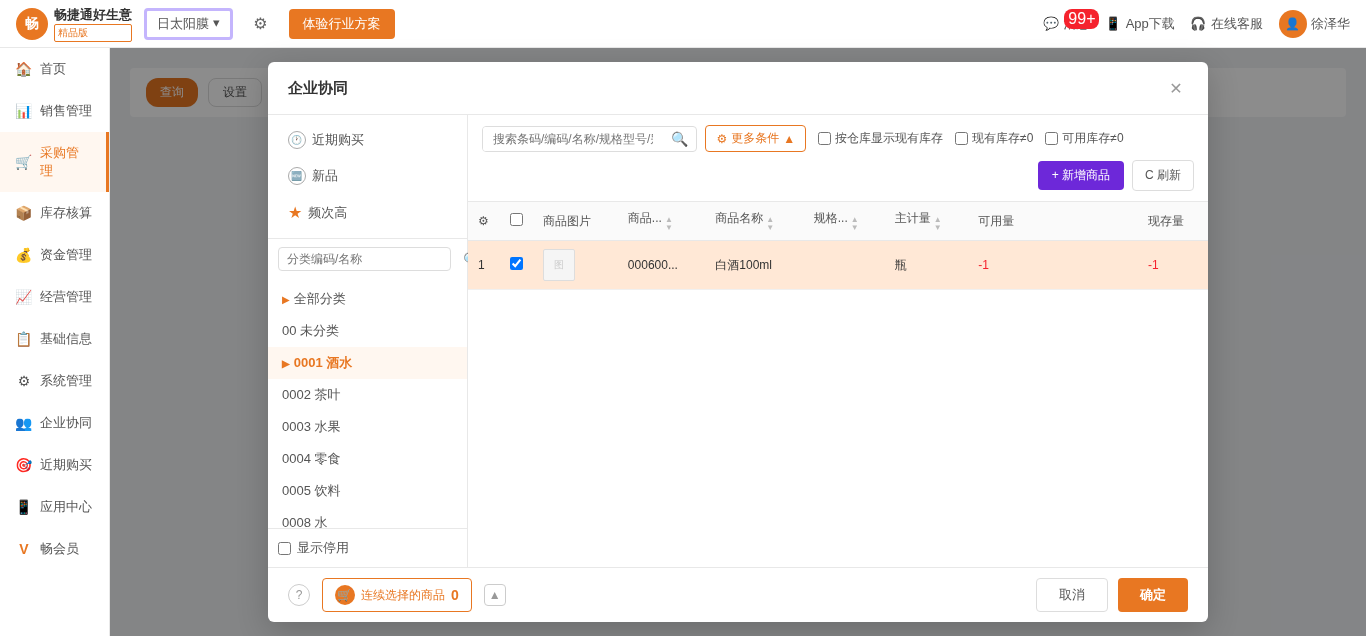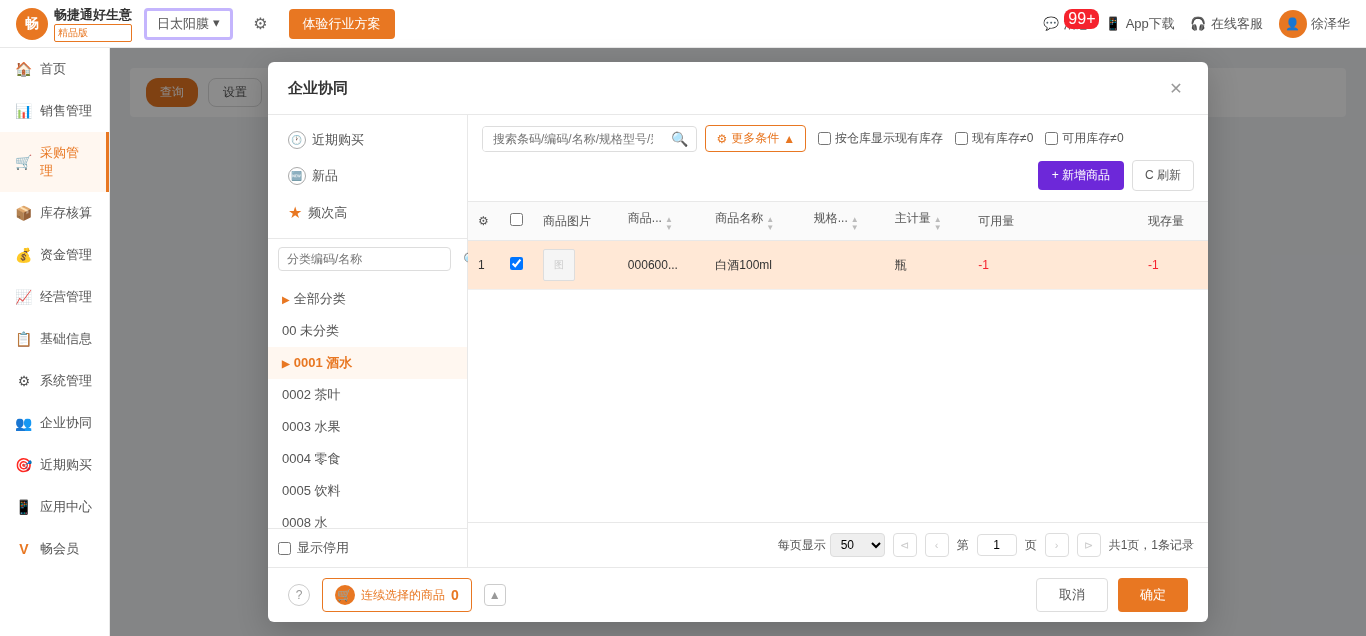--- a/index.html
+++ b/index.html
@@ -100,21 +100,21 @@
 
     
     .modal-footer { display: flex; align-items: center; padding: 10px 20px; border-top: 1px solid #e8e8e8; gap: 12px; }
     .footer-help { width: 22px; height: 22px; border-radius: 50%; border: 1.5px solid #ccc; display: flex; align-items: center; justify-content: center; color: #999; font-size: 12px; cursor: pointer; }
     .cart-btn { display: flex; align-items: center; gap: 6px; padding: 6px 12px; border: 1px solid #e87722; border-radius: 4px; cursor: pointer; color: #e87722; font-size: 12px; }
     .cart-icon { width: 20px; height: 20px; background: #e87722; border-radius: 50%; display: flex; align-items: center; justify-content: center; color: #fff; font-size: 12px; }
     .cart-count { font-size: 14px; font-weight: bold; color: #e87722; }
     .fold-btn { width: 22px; height: 22px; border: 1px solid #ccc; border-radius: 4px; display: flex; align-items: center; justify-content: center; cursor: pointer; color: #999; font-size: 12px; }
     .footer-right { margin-left: auto; display: flex; gap: 10px; }
     .cancel-btn { border: 1px solid #ddd; background: #fff; padding: 7px 22px; border-radius: 4px; cursor: pointer; font-size: 13px; color: #555; }
-    .confirm-btn { background: #e87722; color: #fff; border: none; padding: 7px 22px; border-radius: 4px; cursor: pointer; font-size: 13px; }
+    .confirm-btn { background: #e87722; color: #fff; border: none; padding: 7px 22px; border-radius: 4px; cursor: pointer; font-size: 13px; font-weight: bold; }
 
     
     ::-webkit-scrollbar { width: 6px; height: 6px; }
     ::-webkit-scrollbar-track { background: #f0f0f0; }
     ::-webkit-scrollbar-thumb { background: #ccc; border-radius: 3px; }
   </style>
 </head>
 <body>
 
 <div class="top-nav">
@@ -366,39 +366,20 @@
                     <td></td>
                     <td>瓶</td>
                     <td class="td-neg">-1</td>
                     <td></td>
                     <td class="td-neg">-1</td>
                   </tr>
                 </tbody>
               </table>
             </div>
 
-            <div class="pagination">
-              <div class="page-select">
-                <span>每页显示</span>
-                <select>
-                  <option>10</option>
-                  <option>20</option>
-                  <option selected="">50</option>
-                  <option>100</option>
-                </select>
-              </div>
-              <div class="page-btn disabled">⊲</div>
-              <div class="page-btn disabled">‹</div>
-              <span>第</span>
-              <input class="page-input" type="text" value="1" style="">
-              <span>页</span>
-              <div class="page-btn disabled">›</div>
-              <div class="page-btn disabled">⊳</div>
-              <span>共1页，1条记录</span>
-            </div>
 
           </div>
         </div>
 
         <div class="modal-footer">
           <div class="footer-help">?</div>
           <div class="cart-btn">
             <div class="cart-icon">🛒</div>
             <span>连续选择的商品</span>
             <span class="cart-count">0</span>

